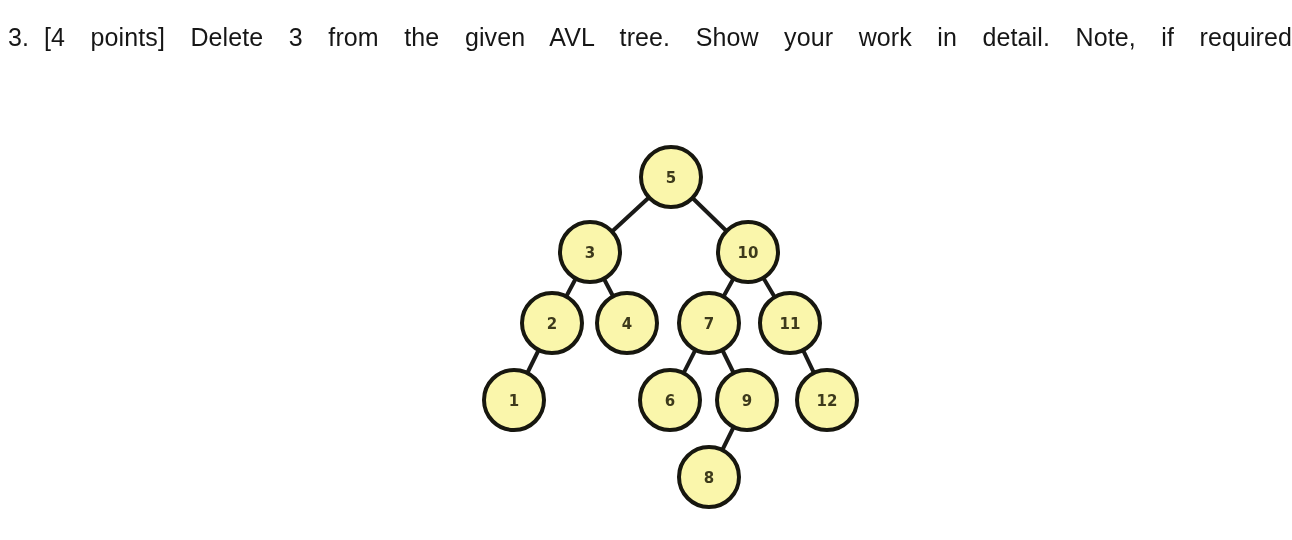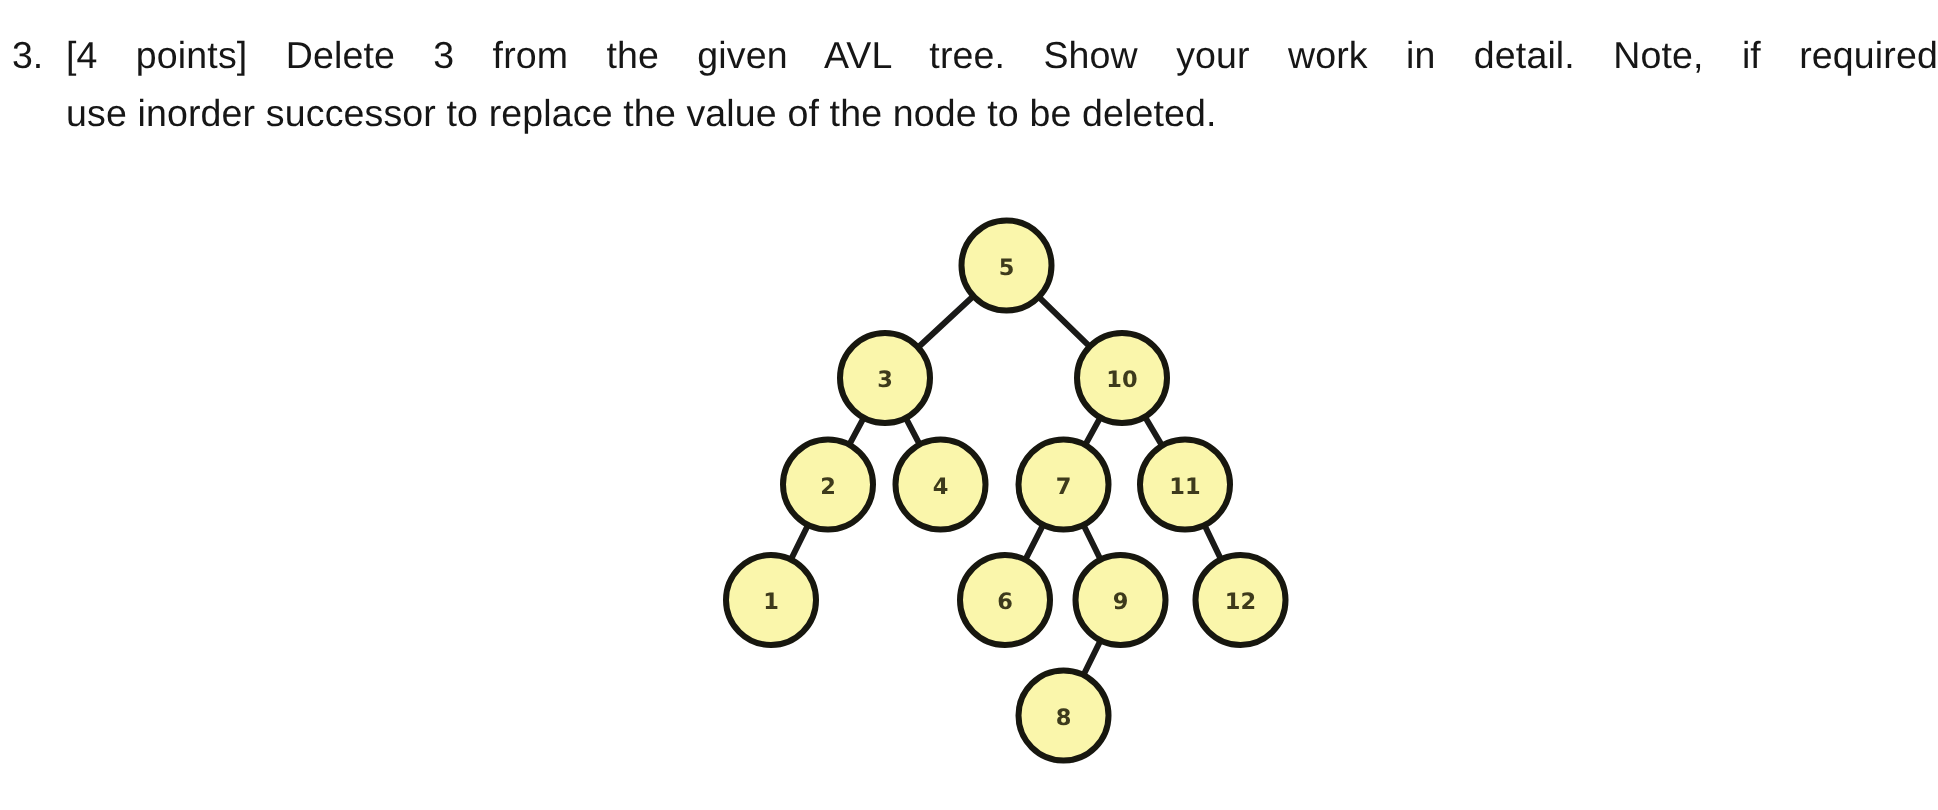--- a/index.html
+++ b/index.html
@@ -93,21 +93,20 @@
     dominant-baseline: central;
   }
 </style>
 </head>
 <body>
 
 <div id="question-block">
   <div id="question-number">3.</div>
   <div id="question-text">
     <span id="question-line-1">[4 points] Delete 3 from the given AVL tree. Show your work in detail. Note, if required</span>
-    <span id="question-line-2">use inorder successor to replace the value of the node to be deleted.</span>
   </div>
 </div>
 
 <div id="tree-figure">
   <svg id="tree-svg" viewBox="0 0 1292 540" xmlns="http://www.w3.org/2000/svg">
     <g id="tree-edges">
         <line x1="649.7209404534731" y1="196.70283291345083" x2="611.2790595465269" y2="232.29716708654917" class="tree-edge" stroke="#1a1a18"></line>
         <line x1="691.7741154801603" y1="197.2345280650912" x2="727.2258845198397" y2="231.7654719349088" class="tree-edge" stroke="#1a1a18"></line>
         <line x1="576.3155734052937" y1="277.56827074274076" x2="565.6844265947063" y2="297.43172925725924" class="tree-edge" stroke="#1a1a18"></line>
         <line x1="603.4020337479184" y1="277.71741611087043" x2="613.5979662520816" y2="297.28258388912957" class="tree-edge" stroke="#1a1a18"></line>

